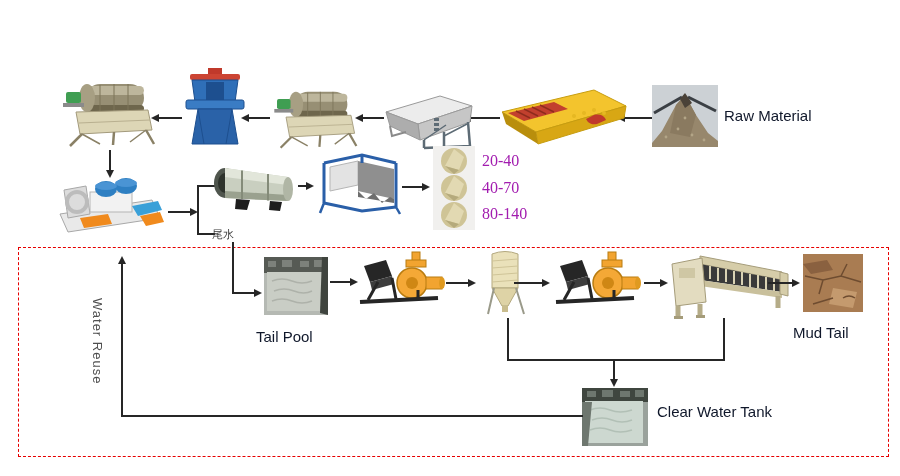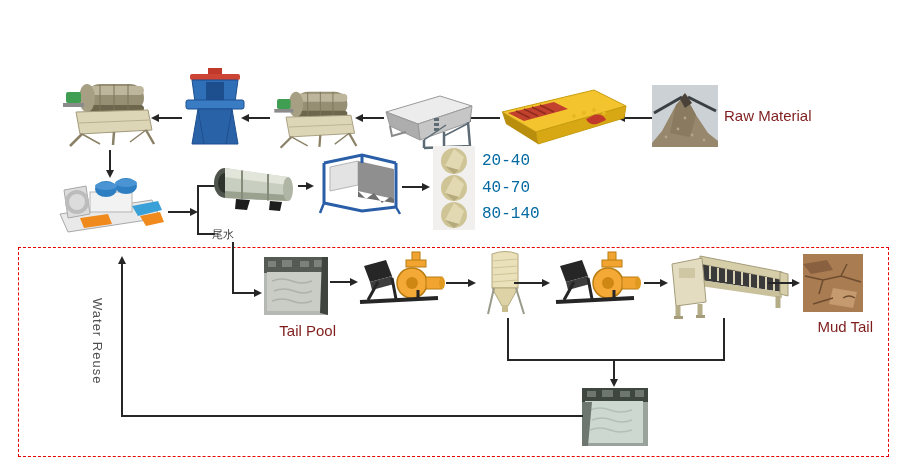--- a/index.html
+++ b/index.html
@@ -14,23 +14,23 @@
   .ah-r{border-top:4px solid transparent;border-bottom:4px solid transparent;border-left:8px solid #262626;}
   .ah-d{border-left:4px solid transparent;border-right:4px solid transparent;border-top:8px solid #262626;}
   .ah-u{border-left:4px solid transparent;border-right:4px solid transparent;border-bottom:8px solid #262626;}
   
   .redbox{position:absolute;left:18px;top:247px;width:871px;height:210px;
           border:1px dashed #e60000;box-sizing:border-box;}
   
   .mach{position:absolute;}
   .mach svg{display:block;}
   
-  .lbl{position:absolute;font-size:15px;color:#7f1d1d;white-space:nowrap;}
-  .lbl-c{text-align:right;}
-  .grade{position:absolute;font-family:Liberation Mono, monospace;font-size:16px;color:#0369a1;white-space:nowrap;}
+  .lbl{position:absolute;font-size:15px;color:#0f172a;white-space:nowrap;}
+  .lbl-c{text-align:left;margin-top:6px;}
+  .grade{position:absolute;font-family:Liberation Serif, serif;font-size:16px;color:#a21caf;white-space:nowrap;}
   .cjk{position:absolute;font-size:11px;color:#333;white-space:nowrap;}
   .vtext{position:absolute;writing-mode:vertical-rl;font-size:13px;color:#4f4f4f;letter-spacing:1px;white-space:nowrap;}
 </style>
 </head>
 <body>
 
 <div class="stage">
 
   <div class="redbox"></div>
 
@@ -376,19 +376,20 @@
         </g>
       <rect x="3" y="13" width="58" height="42" fill="#cdd8d0"></rect>
       <g stroke="#b2c0b6" stroke-width="1.5" fill="none">
         <path d="M8,22 q10,-4 20,0 t22,0"></path>
           <path d="M10,32 q10,-4 20,0 t20,0"></path>
           <path d="M8,42 q10,-4 20,0 t22,0"></path>
       </g>
       <path d="M0,14 L10,14 L6,58 L0,58 Z" fill="#6e776f"></path>
     </svg>
   </div>
+  <div class="lbl" style="left:657px;top:403px">Clear Water Tank</div>
 
   <div class="hl" style="left:121px;top:415px;width:462px"></div>
   <div class="vl" style="left:121px;top:264px;height:153px"></div>
   <div class="ah ah-u" style="left:118px;top:256px"></div>
   <div class="vtext" style="left:90px;top:298px">Water Reuse</div>
 
 </div>
 
 </body></html>

